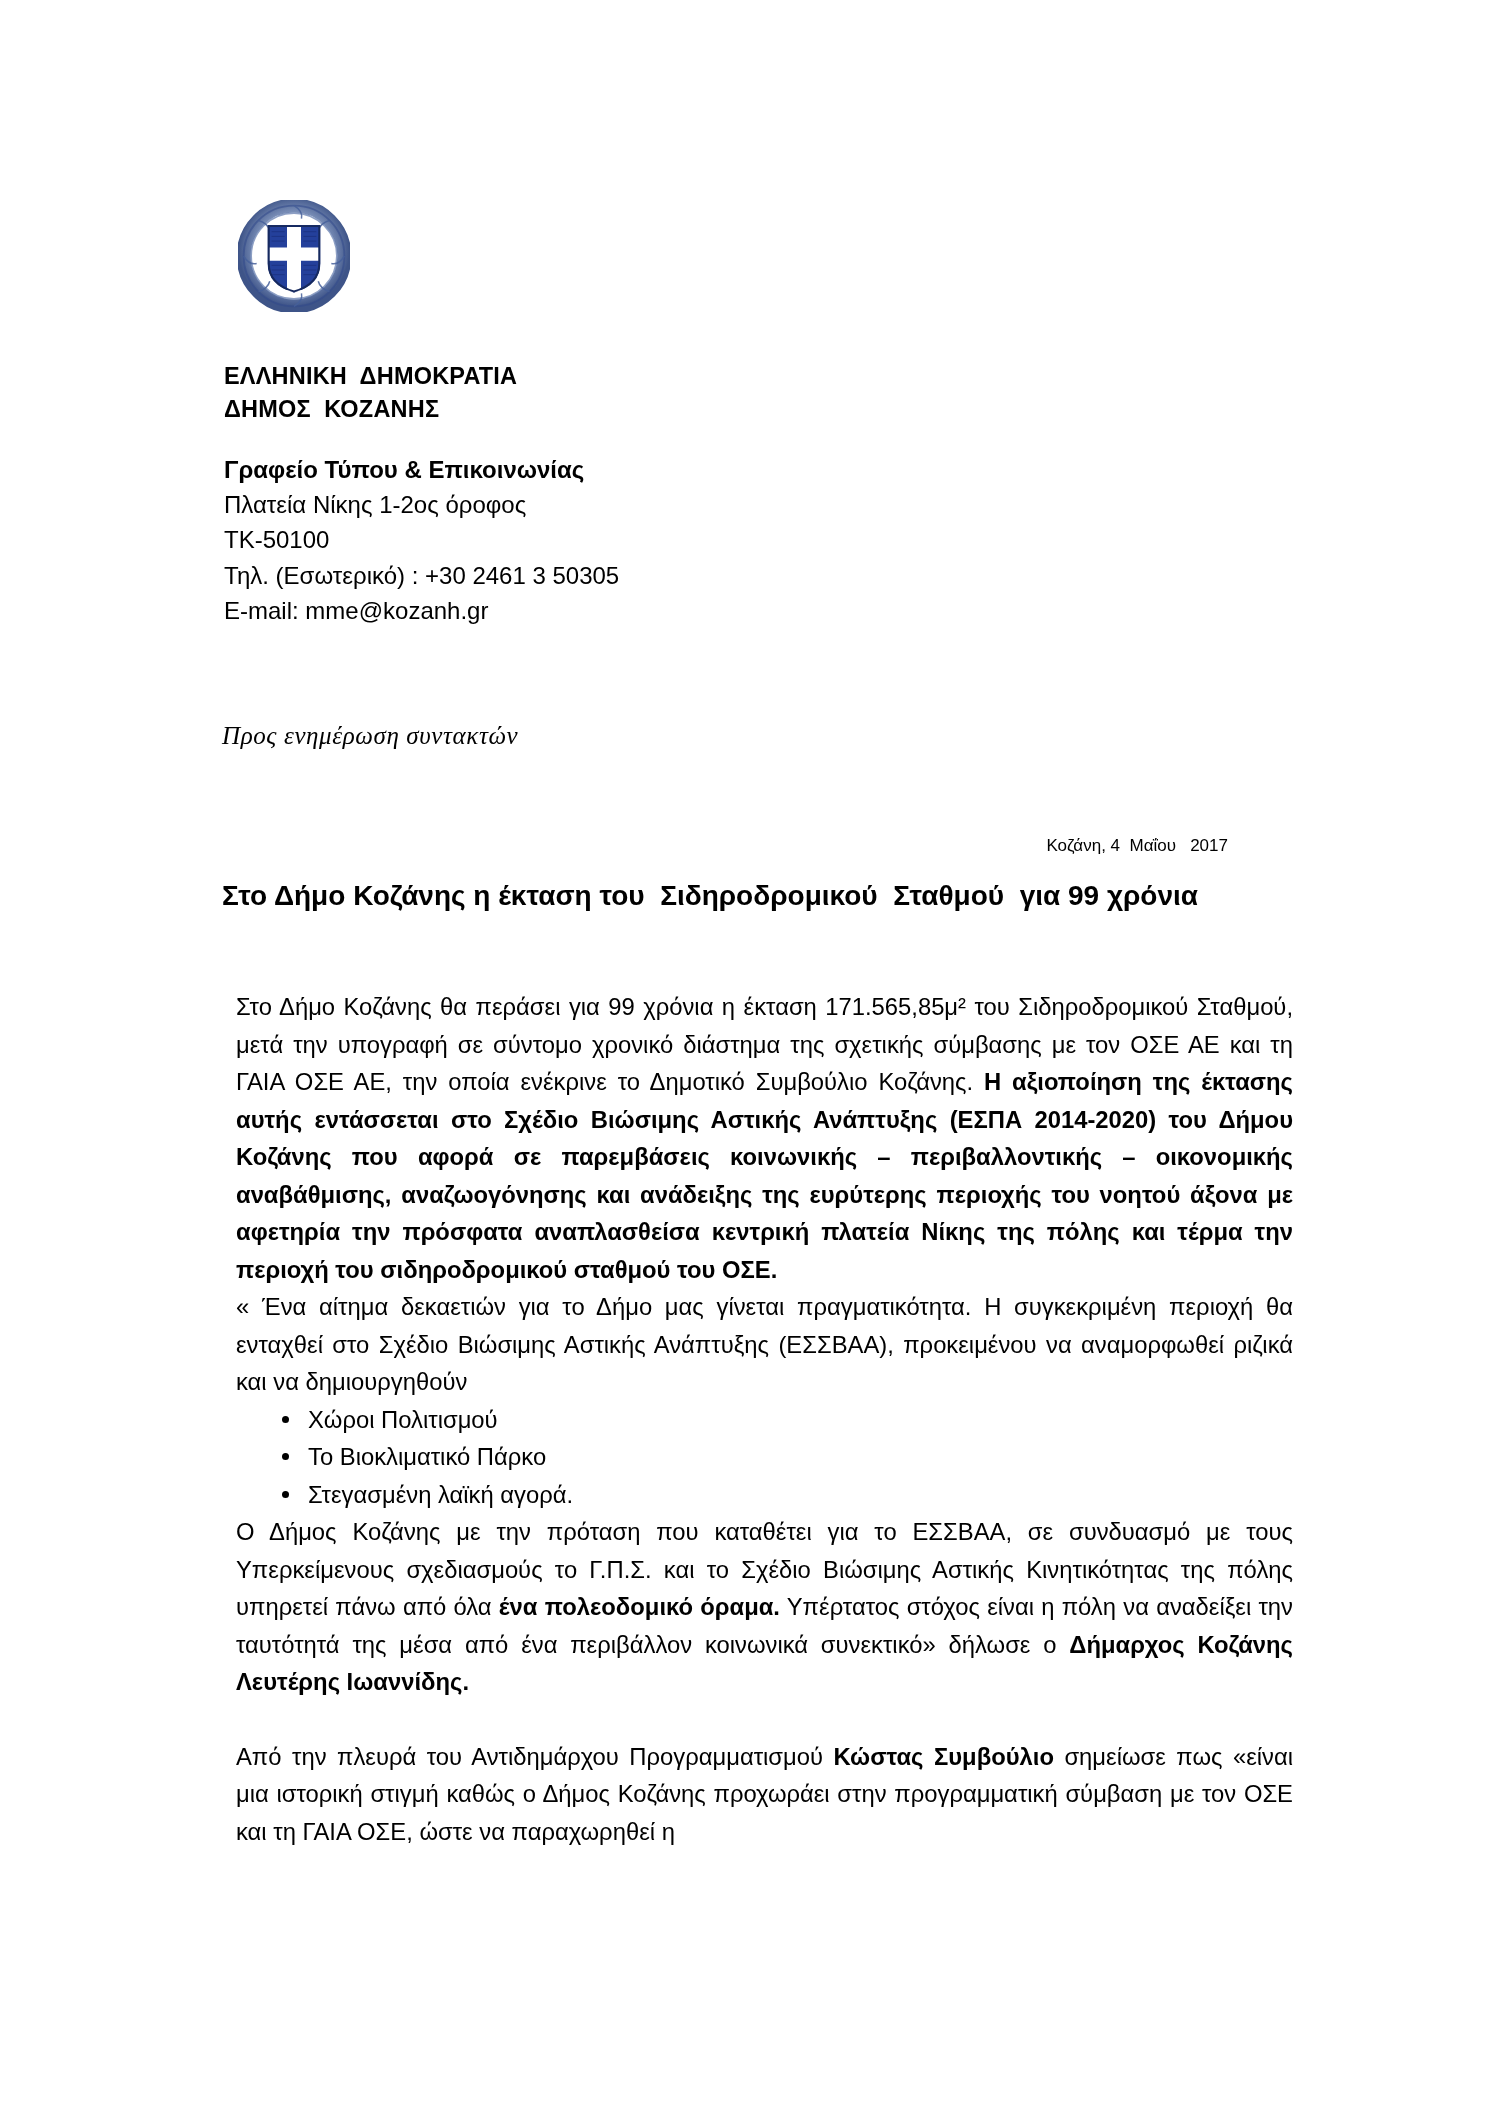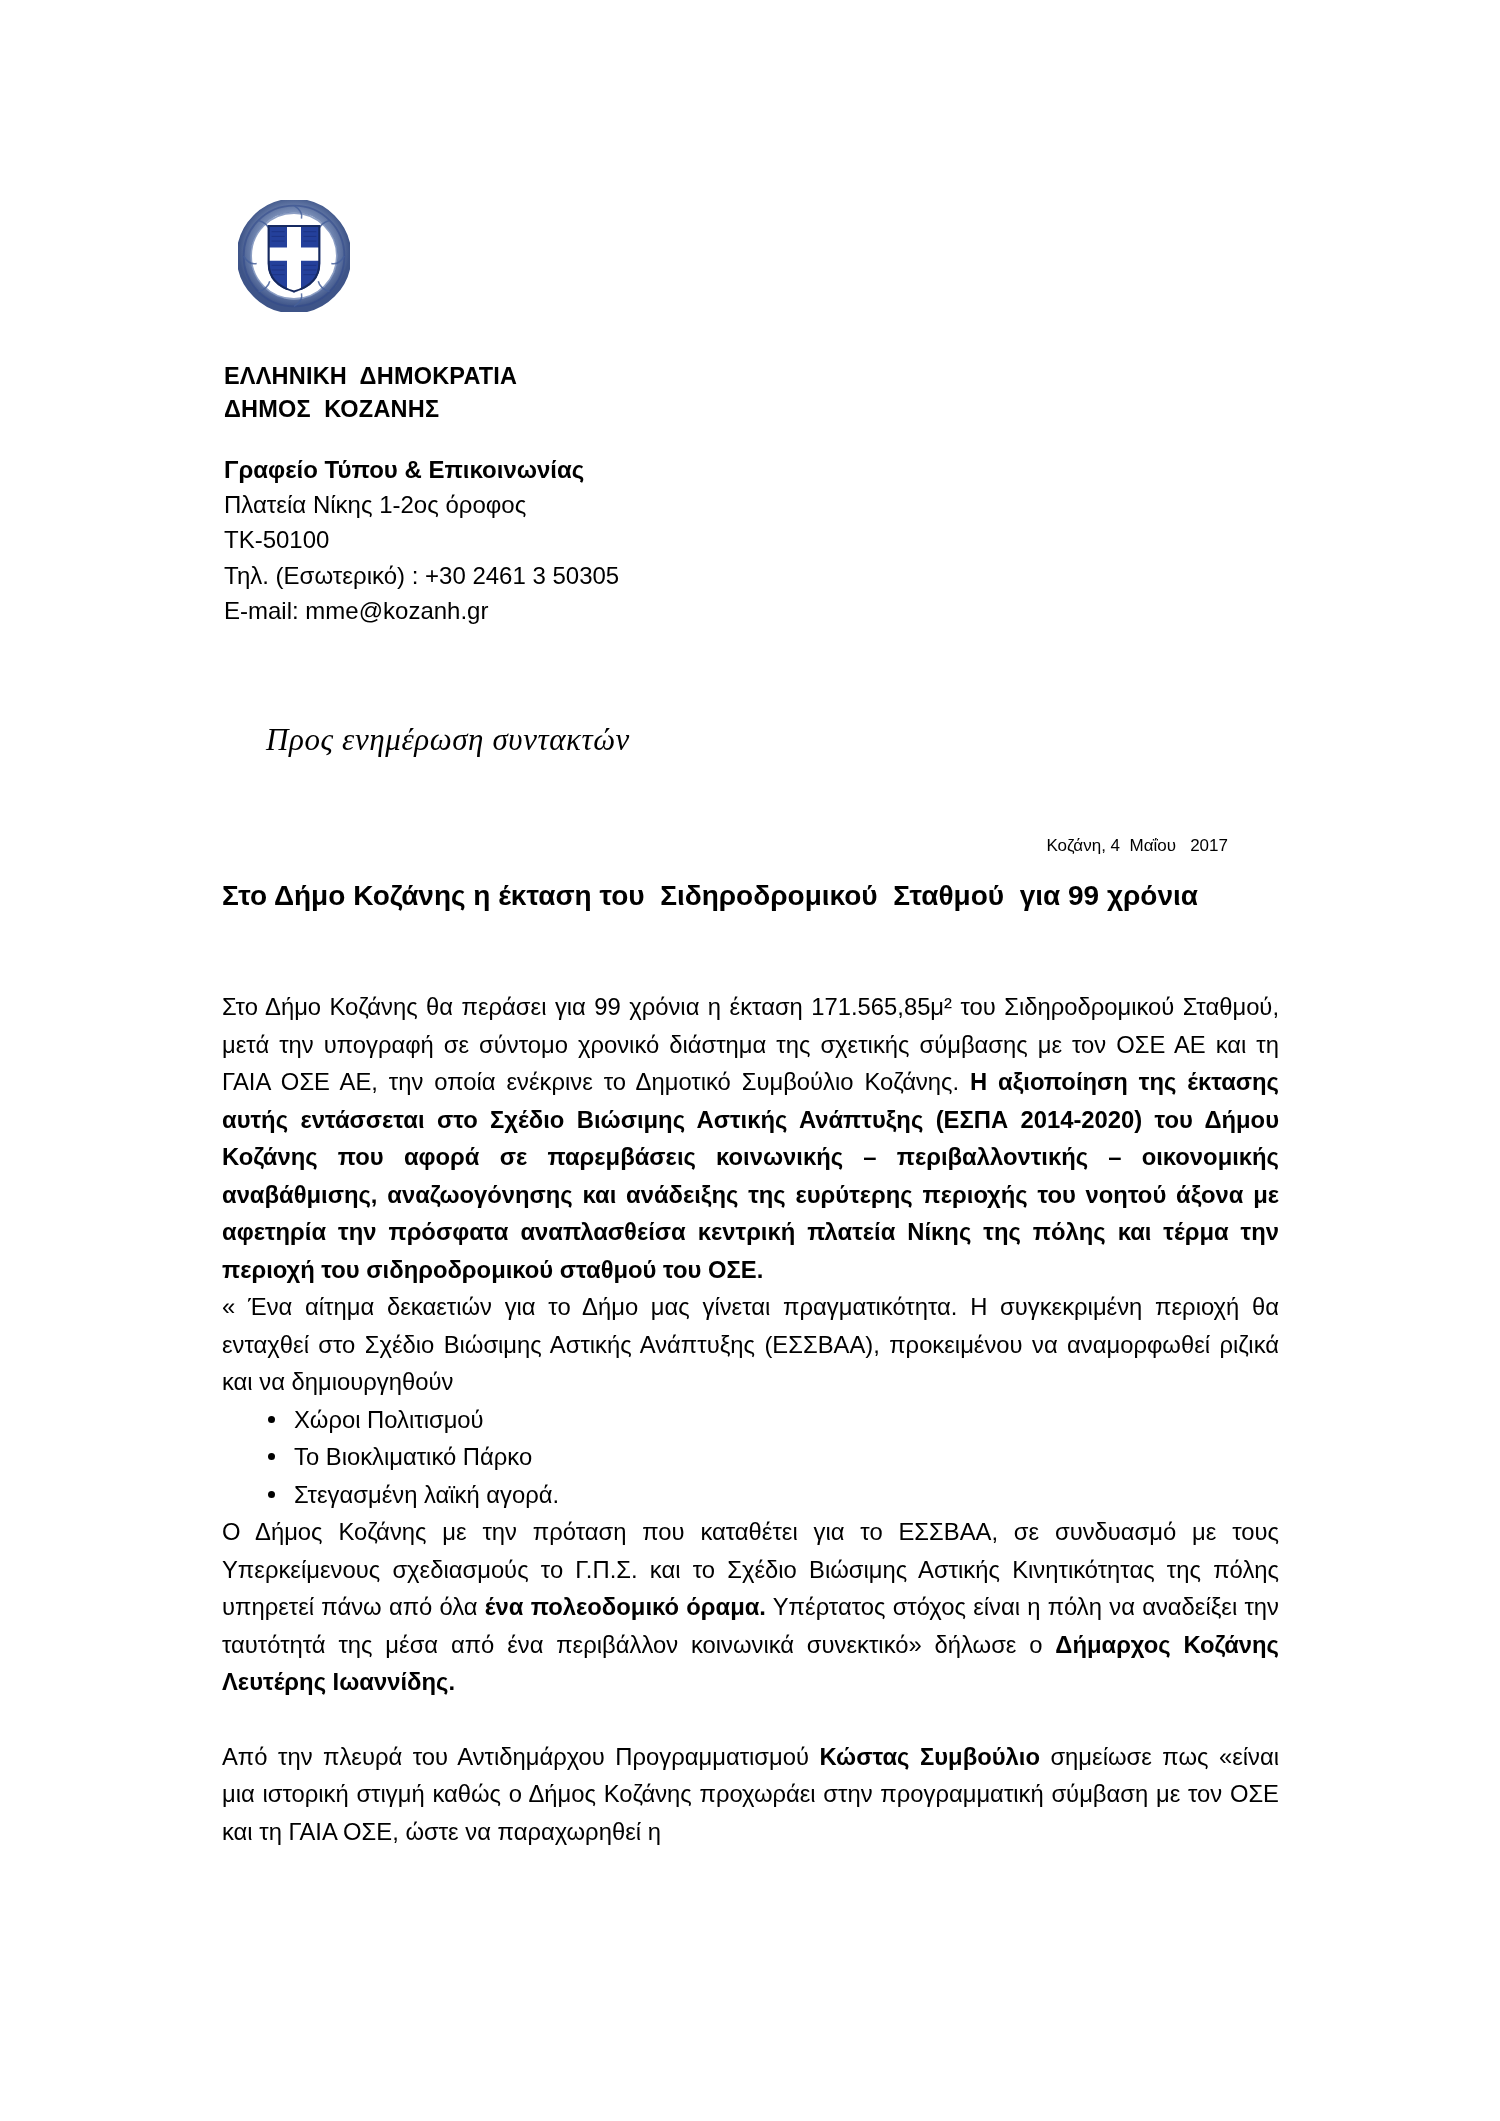--- a/index.html
+++ b/index.html
@@ -63,24 +63,23 @@
     white-space: pre;
   }
 
   
   .notice {
     position: absolute;
     left: 222px;
     top: 722px;
     font-family: "Liberation Serif", serif;
     font-style: italic;
-    font-size: 31px;
+    font-size: 25px;
     letter-spacing: 0.6px;
     white-space: pre;
-    margin-left: 44px;
   }
   .date-line {
     position: absolute;
     right: 272px;
     top: 836px;
     font-size: 17px;
     white-space: pre;
   }
 
   
@@ -89,21 +88,21 @@
     left: 222px;
     top: 880px;
     width: 1060px;
     font-size: 28px;
     font-weight: bold;
     white-space: pre;
   }
 
   .body-col {
     position: absolute;
-    left: 222px;
+    left: 236px;
     top: 988px;
     width: 1057px;
     font-size: 23.8px;
     line-height: 37.5px;
   }
   .para {
     margin: 0;
     text-align: justify;
     text-justify: inter-word;
     hyphens: none;

